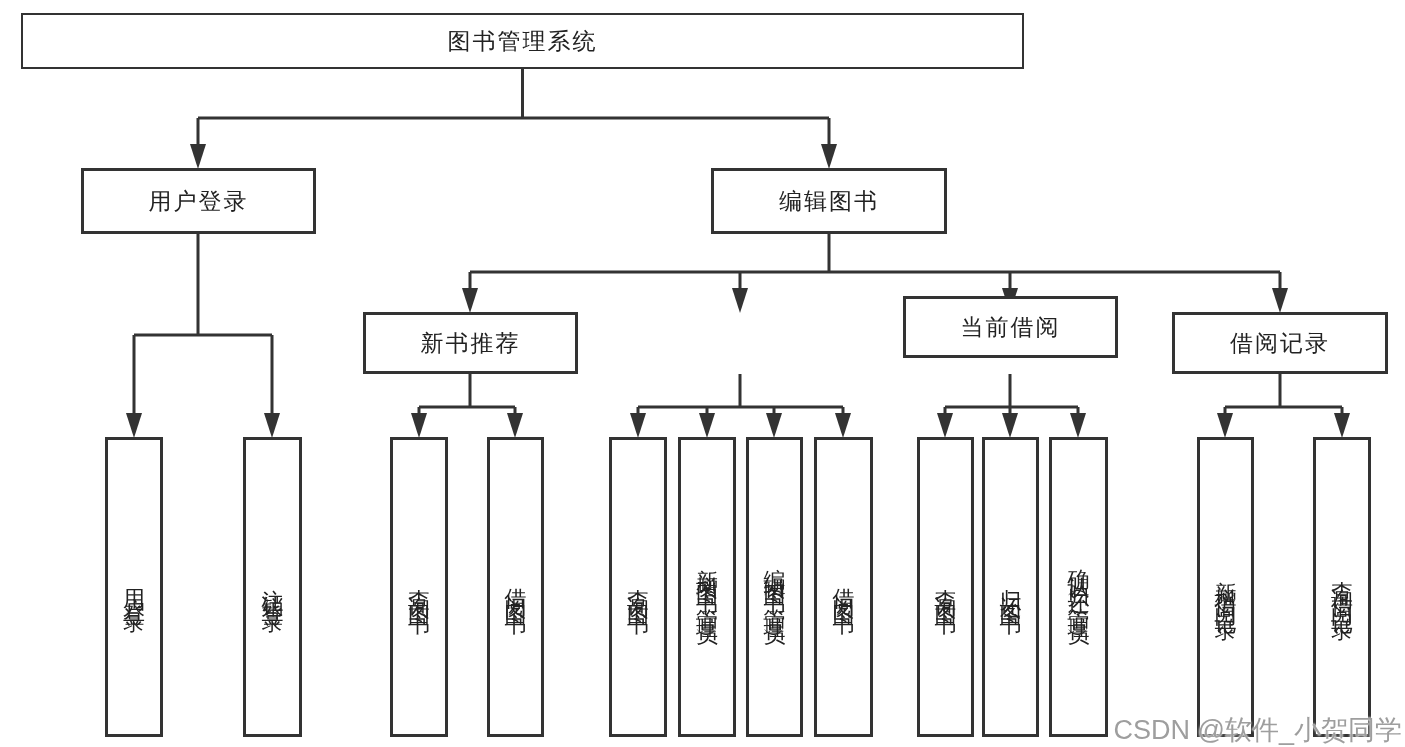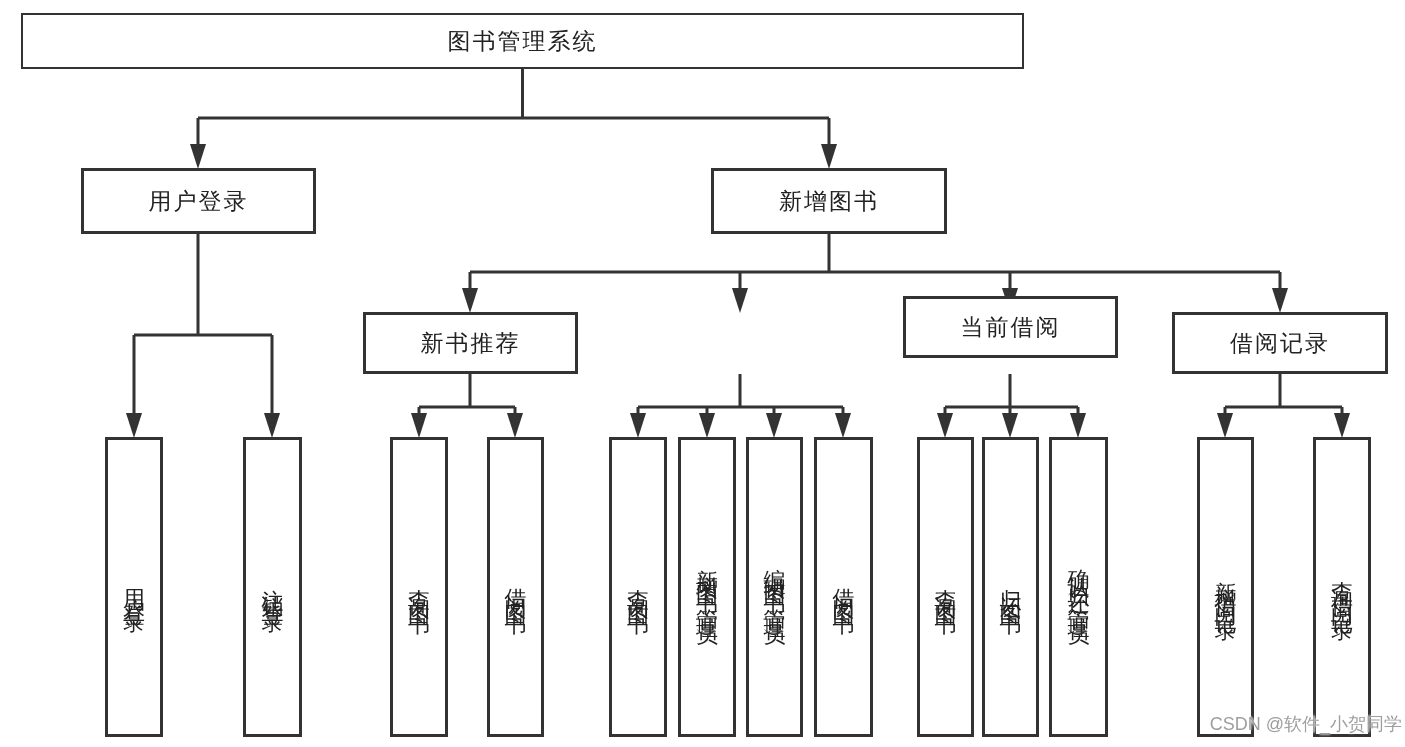--- a/index.html
+++ b/index.html
@@ -18,21 +18,21 @@
     z-index:1;color:#222222;
   }
   .node.root{border-width:2px;}
   .hlabel{font-size:23px;letter-spacing:2px;white-space:nowrap;}
   .vnode .vlabel{
     writing-mode:vertical-rl;text-orientation:mixed;
     font-size:22px;line-height:1;letter-spacing:8px;white-space:nowrap;
   }
   .watermark{
     position:absolute;top:712px;right:3px;z-index:5;
-    font-size:18px;color:#9e9e9e;white-space:nowrap;
+    font-size:27px;color:#9e9e9e;white-space:nowrap;
     text-shadow:0 0 2px #ffffff,0 0 3px #ffffff;
   }
 </style>
 </head>
 <body>
 
 <div id="canvas">
 
   <svg class="connectors" width="1405" height="747" viewBox="0 0 1405 747" aria-hidden="true">
 
@@ -71,21 +71,21 @@
   </svg>
 
   <div class="node root" style="left:21px;top:13px;width:1003px;height:56px;">
     <span class="hlabel">图书管理系统</span>
   </div>
 
   <div class="node" style="left:81px;top:168px;width:235px;height:66px;">
     <span class="hlabel">用户登录</span>
   </div>
   <div class="node" style="left:711px;top:168px;width:236px;height:66px;">
-    <span class="hlabel">新增图书</span>
+    <span class="hlabel">编辑图书</span>
   </div>
 
   <div class="node" style="left:363px;top:312px;width:215px;height:62px;">
     <span class="hlabel">新书推荐</span>
   </div>
   <div class="node" style="left:903px;top:296px;width:215px;height:62px;">
     <span class="hlabel">当前借阅</span>
   </div>
   <div class="node" style="left:1172px;top:312px;width:216px;height:62px;">
     <span class="hlabel">借阅记录</span>

